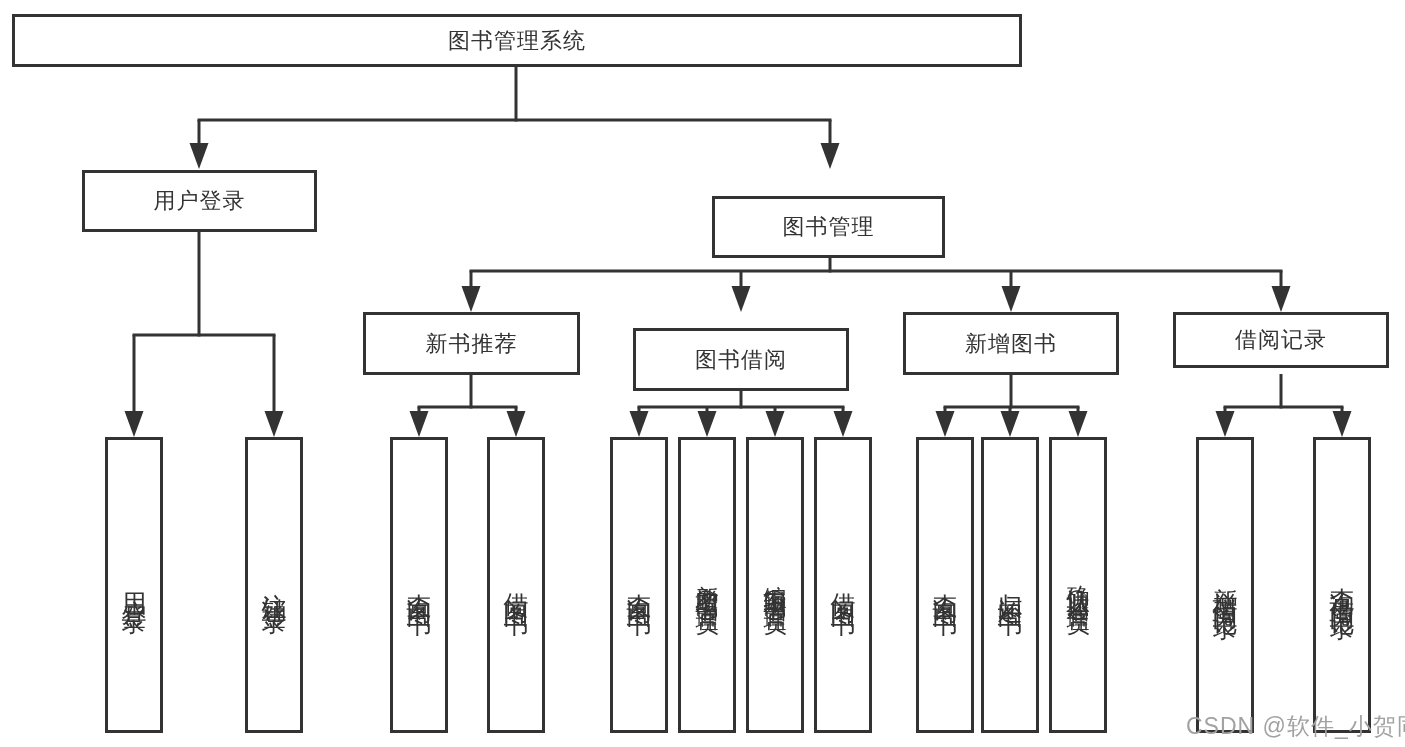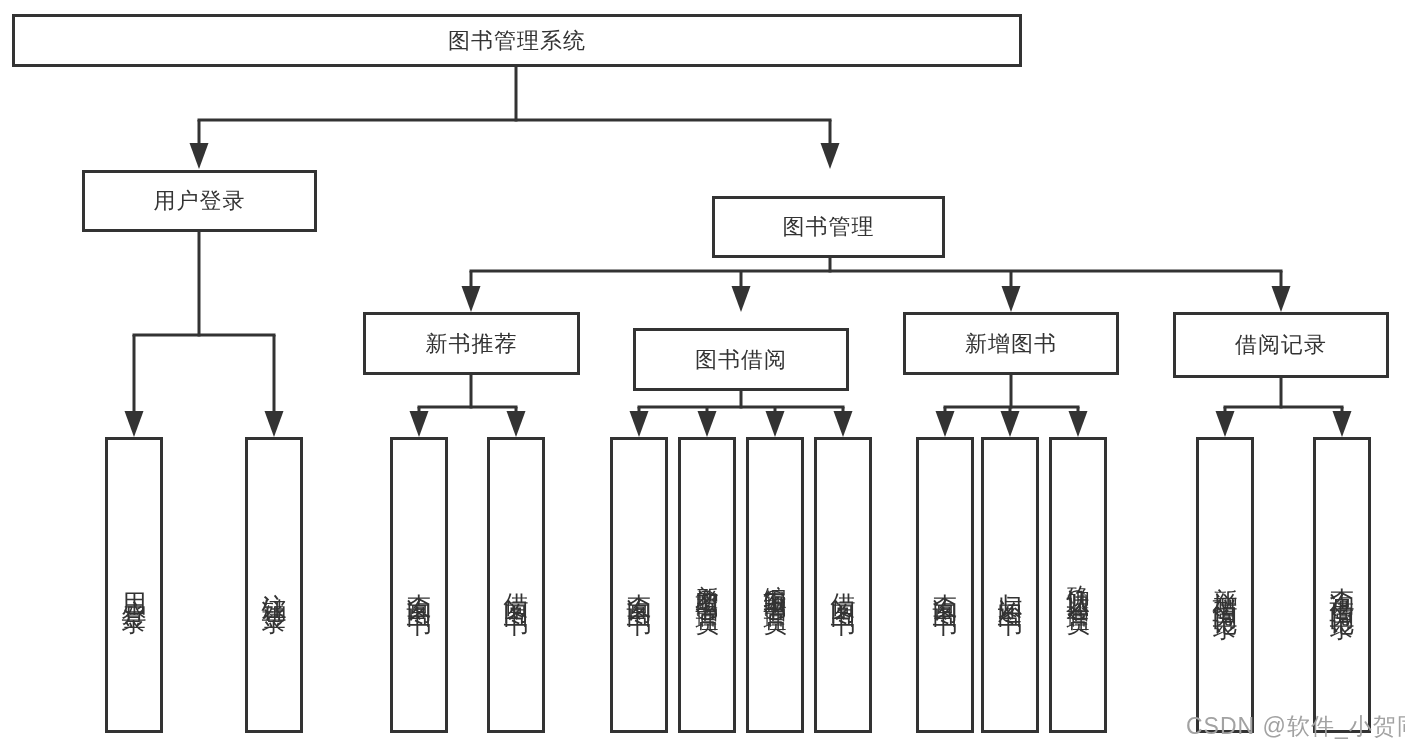--- a/index.html
+++ b/index.html
@@ -100,21 +100,21 @@
 
   <div class="hbox" style="left:363px;top:312px;width:217px;height:63px;text-align:center;">
     <span>新书推荐</span>
   </div>
   <div class="hbox" style="left:633px;top:328px;width:216px;height:63px;">
     <span>图书借阅</span>
   </div>
   <div class="hbox" style="left:903px;top:312px;width:216px;height:63px;">
     <span>新增图书</span>
   </div>
-  <div class="hbox" style="left:1173px;top:312px;width:216px;height:66px;">
+  <div class="hbox" style="left:1173px;top:312px;width:216px;height:56px;">
     <span>借阅记录</span>
   </div>
 
   <div class="vbox" style="left:105px;">
     <span class="vtext">用户登录</span>
   </div>
   <div class="vbox" style="left:245px;">
     <span class="vtext">注销登录</span>
   </div>
 

